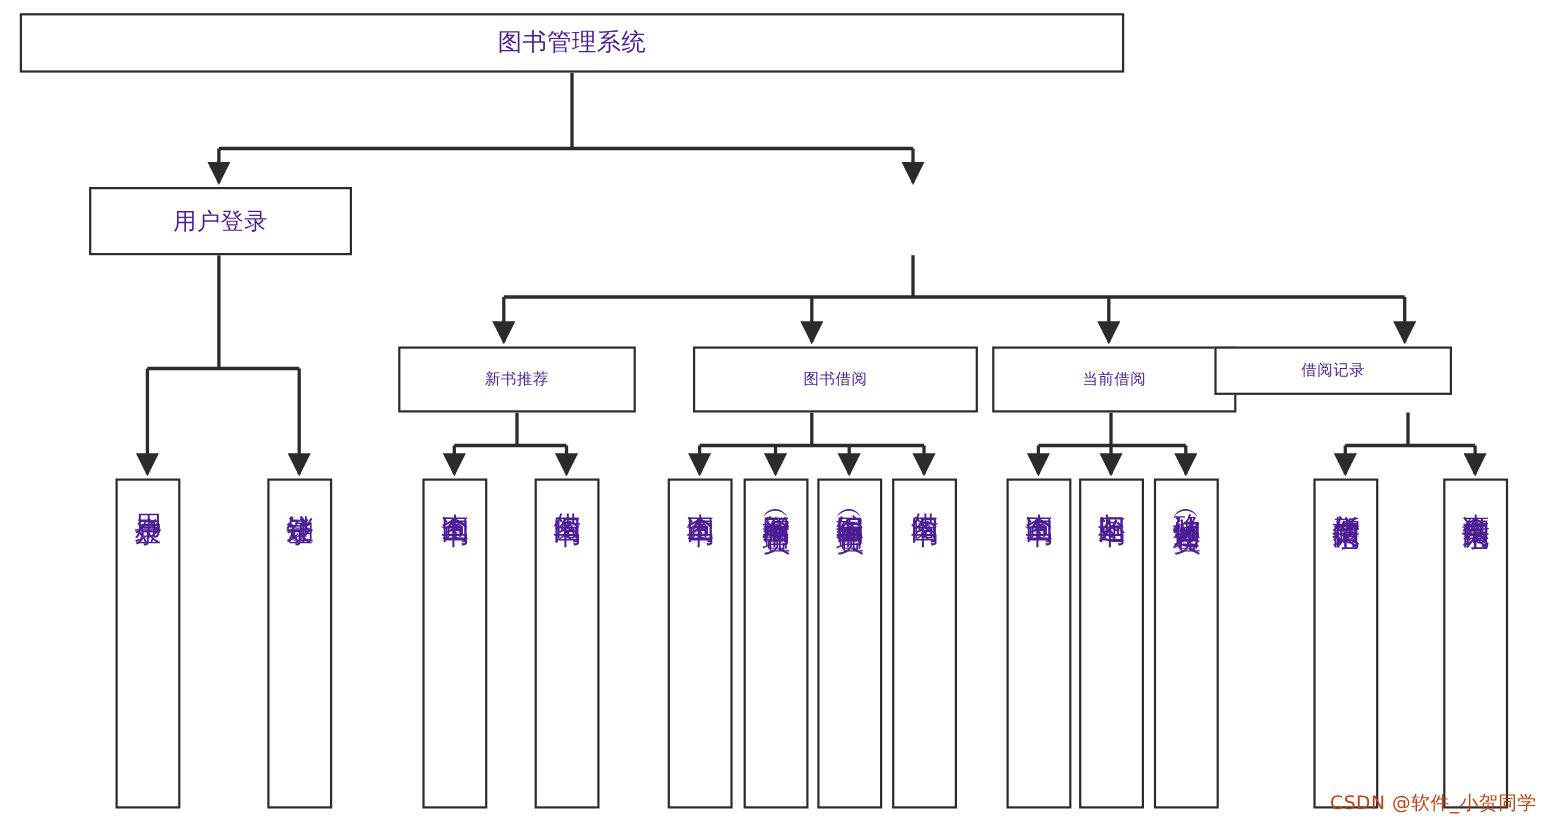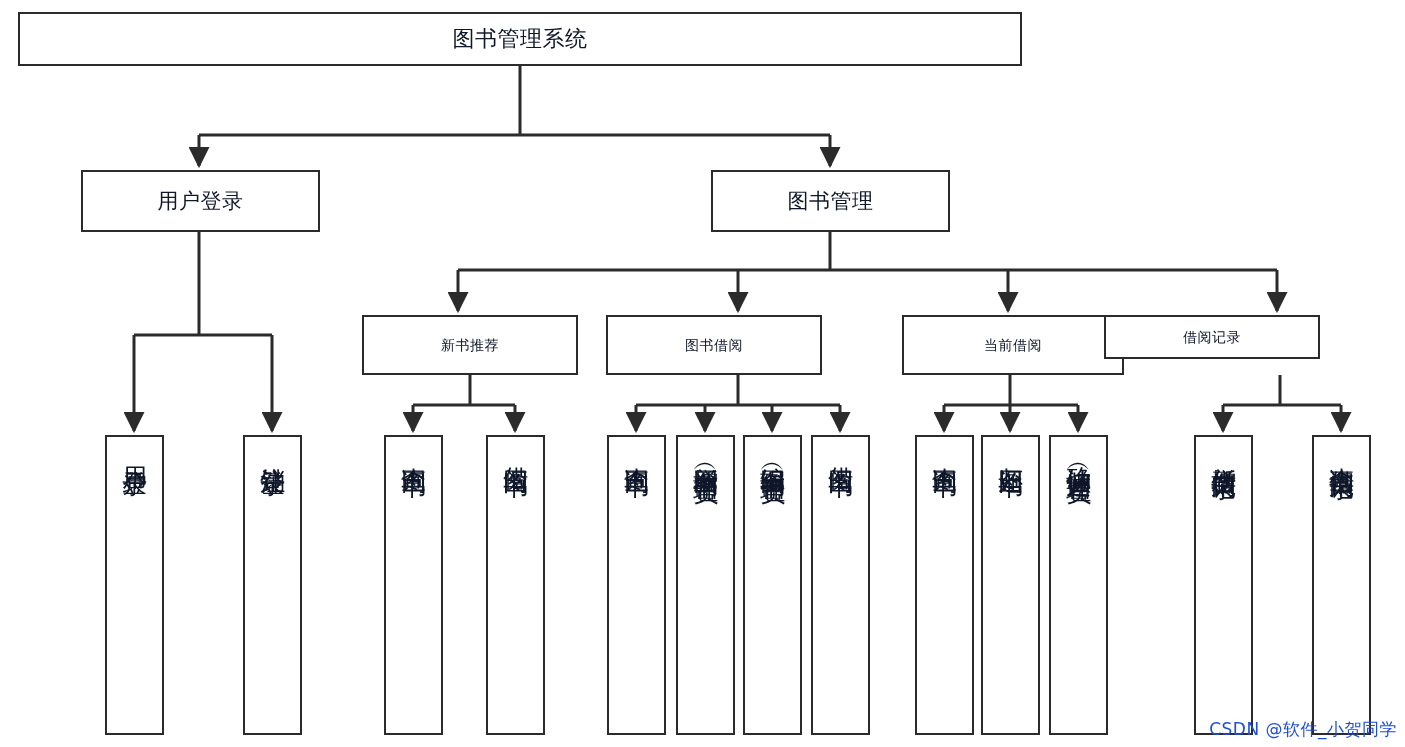--- a/index.html
+++ b/index.html
@@ -27,21 +27,21 @@
     pointer-events: none;
   }
   .node {
     position: absolute;
     box-sizing: border-box;
     background: #ffffff;
     border: 2px solid #2b2b2b;
     display: flex;
     align-items: center;
     justify-content: center;
-    color: #0f172a;
+    color: #4c1d95;
     z-index: 2;
   }
   .node-label {
     display: block;
     text-align: center;
     line-height: 1.18;
     letter-spacing: 0.5px;
   }
   .node.root .node-label { font-size: 22px; }
   .node.level2 .node-label { font-size: 21px; }
@@ -57,21 +57,21 @@
     line-height: 1.02;
     letter-spacing: 2px;
     white-space: nowrap;
     margin: 0 auto;
   }
   #watermark {
     position: absolute;
     right: 8px;
     bottom: 6px;
     font-size: 17px;
-    color: #1d4ed8;
+    color: #c2410c;
     letter-spacing: 0.5px;
     z-index: 5;
     white-space: nowrap;
   }
 </style>
 </head>
 <body>
 
 <div id="diagram-root">
 
@@ -125,28 +125,25 @@
     </g>
   </svg>
 
   <div class="node root" style="left:18px; top:12px; width:1004px; height:54px;">
     <span class="node-label">图书管理系统</span>
   </div>
 
   <div class="node level2" style="left:81px; top:170px; width:239px; height:62px;">
     <span class="node-label">用户登录</span>
   </div>
-  <div class="node level2" style="left:711px; top:170px; width:239px; height:62px;">
-    <span class="node-label">图书管理</span>
-  </div>
 
   <div class="node level3" style="left:362px; top:315px; width:216px; height:60px;">
     <span class="node-label">新书推荐</span>
   </div>
-  <div class="node level3" style="left:606px; top:315px; width:216px; height:60px;">
+  <div class="node level3" style="left:630px; top:315px; width:259px; height:60px;">
     <span class="node-label">图书借阅</span>
   </div>
   <div class="node level3" style="left:902px; top:315px; width:222px; height:60px;">
     <span class="node-label">当前借阅</span>
   </div>
   <div class="node level3" style="left:1104px; top:315px; width:216px; height:44px;">
     <span class="node-label">借阅记录</span>
   </div>
 
   <div class="node leaf" style="left:105px; top:435px; width:59px; height:300px;">

